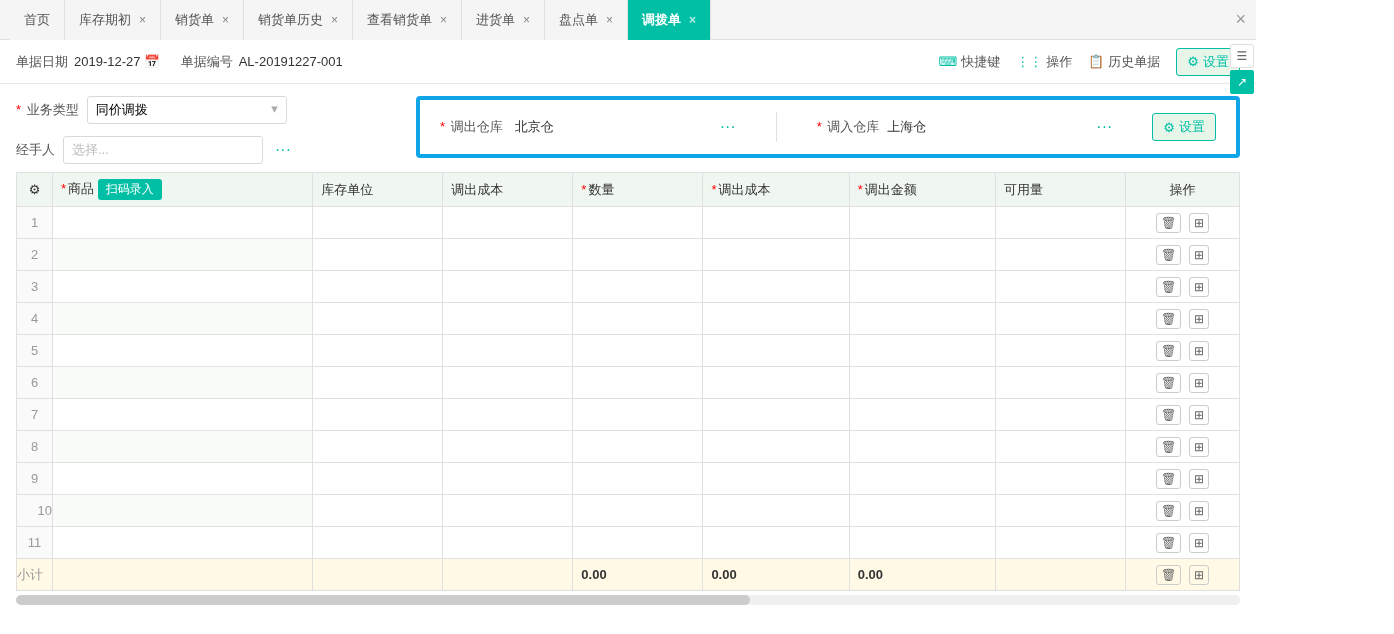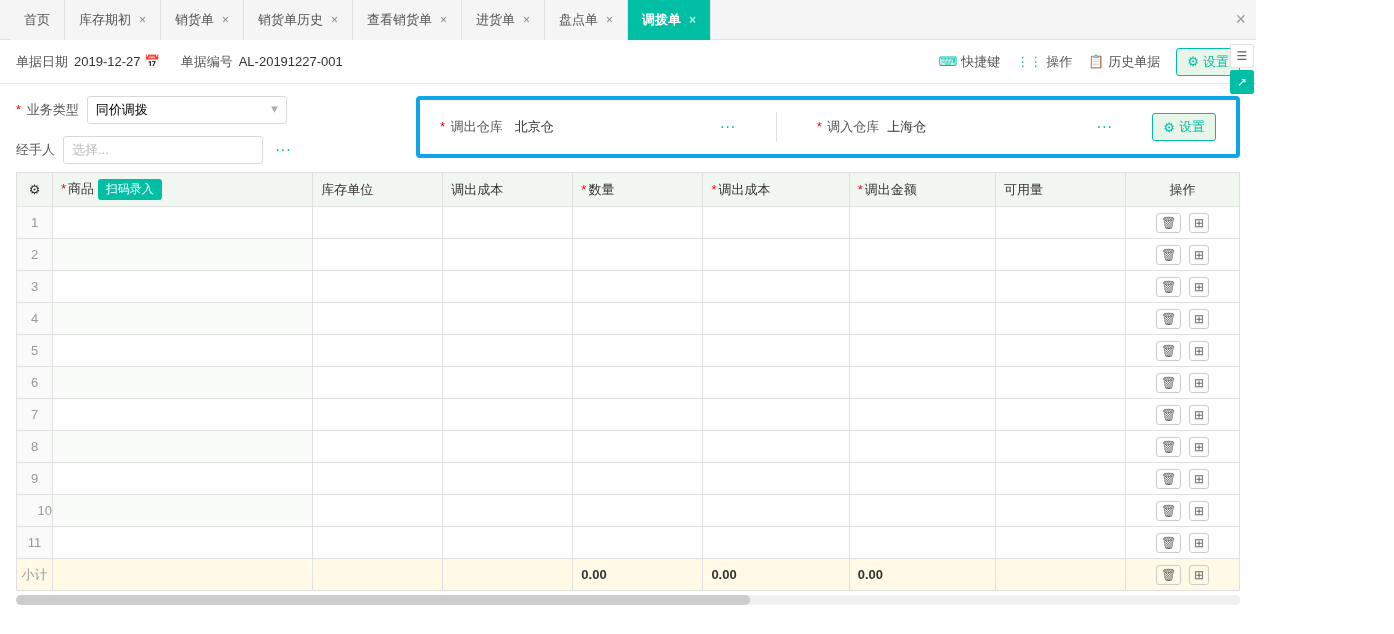--- a/index.html
+++ b/index.html
@@ -75,21 +75,21 @@
       font-weight: normal; color: #333; white-space: nowrap;
     }
     td {
       border: 1px solid #e0e0e0; padding: 0; height: 32px;
       color: #333; white-space: nowrap;
     }
     .row-num {
       text-align: center; color: #999; width: 36px; background: #fafafa;
     }
     .subtotal-row td { background: #fff9e6; font-weight: bold; }
-    .subtotal-row .subtotal-num { text-align: center; font-weight: normal; }
+    .subtotal-row .subtotal-num { text-align: left; font-weight: normal; }
 
     .scan-btn {
       background: #00bfa5; color: #fff; border: none;
       padding: 2px 8px; border-radius: 3px; cursor: pointer; font-size: 12px;
     }
     .th-required { color: red; margin-right: 2px; }
 
     .op-btn {
       background: none; border: 1px solid #ccc; border-radius: 3px;
       cursor: pointer; padding: 2px 4px; font-size: 12px; color: #666; margin: 0 2px;

